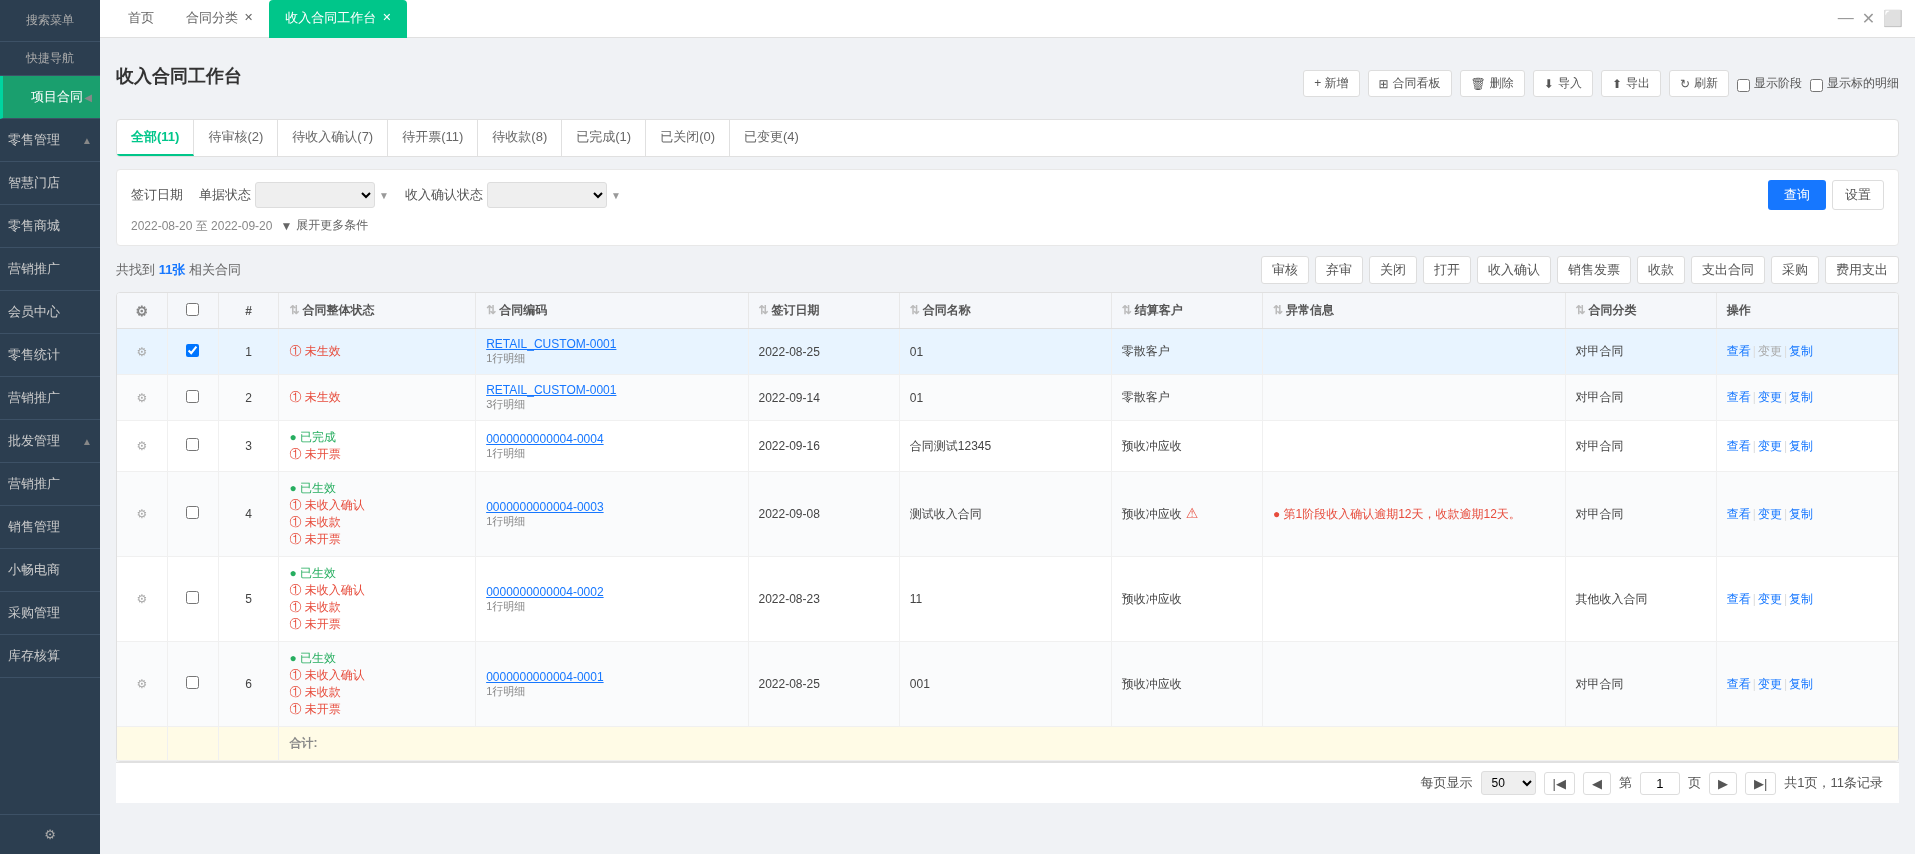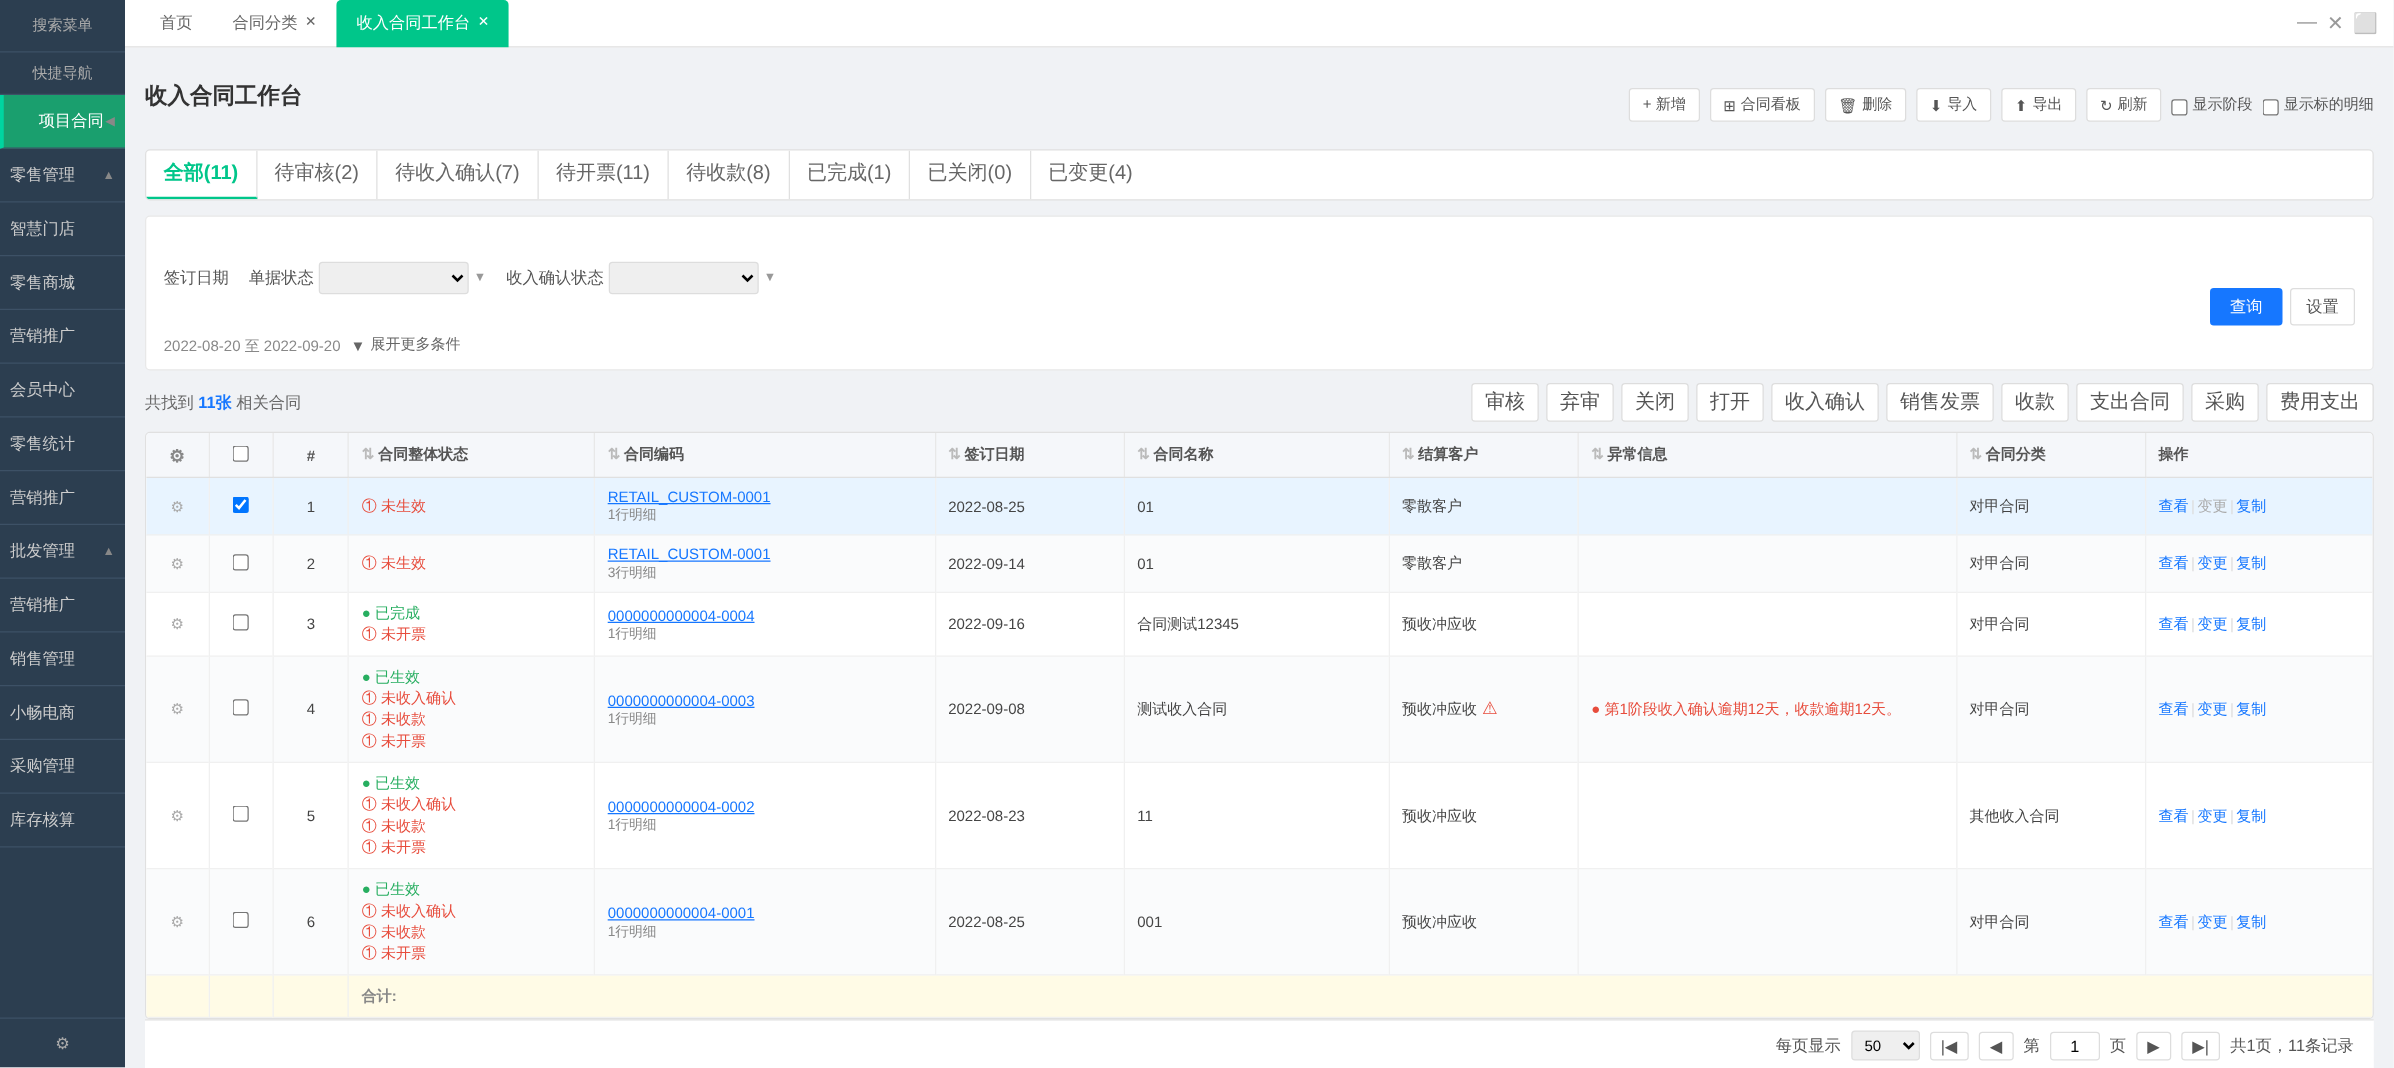--- a/index.html
+++ b/index.html
@@ -30,43 +30,43 @@
     
     .page-title { font-size: 18px; font-weight: bold; color: #333; margin-bottom: 12px; }
 
     
     .toolbar { display: flex; align-items: center; gap: 8px; margin-bottom: 12px; flex-wrap: wrap; margin-top: 16px; }
     .toolbar-btn { display: flex; align-items: center; gap: 4px; padding: 4px 10px; font-size: 12px; color: #555; cursor: pointer; border: 1px solid #ddd; border-radius: 3px; background: #fff; }
     .toolbar-checkbox { display: flex; align-items: flex-end; gap: 4px; font-size: 12px; color: #555; cursor: pointer; }
 
     
     .status-tabs { display: flex; gap: 0; background: #fff; border-radius: 4px; margin-bottom: 12px; border: 1px solid #e0e0e0; overflow: hidden; }
-    .status-tab { padding: 8px 14px; font-size: 16px; color: #666; cursor: pointer; border-right: 1px solid #e0e0e0; }
+    .status-tab { padding: 8px 14px; font-size: 13px; color: #666; cursor: pointer; border-right: 1px solid #e0e0e0; }
     .status-tab:last-child { border-right: none; }
     .status-tab.active { color: #00c68a; border-bottom: 2px solid #00c68a; font-weight: bold; }
 
     
     .filter-bar { background: #fff; padding: 10px 14px; border-radius: 4px; margin-bottom: 10px; border: 1px solid #e8e8e8; }
     .filter-row { display: flex; align-items: center; gap: 16px; flex-wrap: wrap; margin-bottom: 6px; }
     .filter-label { font-size: 13px; color: #555; }
     .filter-date-btns { display: flex; gap: 4px; }
     .filter-date-btn { padding: 2px 8px; font-size: 12px; color: #555; cursor: pointer; border: 1px solid #ddd; border-radius: 3px; background: #fff; }
     .filter-date-btn.active { background: #00c68a; color: #fff; border-color: #00c68a; }
     .filter-date-range { font-size: 12px; color: #888; margin-top: 2px; }
     .filter-select { display: flex; align-items: center; gap: 4px; }
     .filter-select select { padding: 4px 8px; font-size: 12px; border: 1px solid #ddd; border-radius: 3px; min-width: 120px; }
     .filter-expand { font-size: 12px; color: #666; cursor: pointer; display: flex; align-items: center; gap: 4px; }
-    .filter-actions { margin-left: auto; display: flex; gap: 6px; margin-top: 47px; }
+    .filter-actions { margin-left: auto; display: flex; gap: 6px; }
     .btn-query { background: #1677ff; color: #fff; border: none; padding: 5px 16px; border-radius: 3px; font-size: 13px; cursor: pointer; }
     .btn-settings { background: #fff; color: #555; border: 1px solid #ddd; padding: 5px 12px; border-radius: 3px; font-size: 13px; cursor: pointer; }
 
     
     .result-bar { display: flex; align-items: center; gap: 8px; margin-bottom: 8px; font-size: 13px; color: #666; }
     .result-actions { margin-left: auto; display: flex; gap: 6px; flex-wrap: wrap; }
-    .action-btn { display: flex; align-items: center; gap: 3px; padding: 4px 10px; font-size: 16px; color: #555; cursor: pointer; border: 1px solid #ddd; border-radius: 3px; background: #fff; }
+    .action-btn { display: flex; align-items: center; gap: 3px; padding: 4px 10px; font-size: 13px; color: #555; cursor: pointer; border: 1px solid #ddd; border-radius: 3px; background: #fff; }
 
     
     .table-wrap { background: #fff; border-radius: 4px; border: 1px solid #e0e0e0; overflow: auto; }
     table { width: 100%; border-collapse: collapse; font-size: 12px; }
     thead tr { background: #f5f7fa; }
     thead th { padding: 9px 10px; text-align: left; font-weight: 600; color: #555; border-bottom: 1px solid #e0e0e0; border-right: 1px solid #e8e8e8; white-space: nowrap; }
     thead th:last-child { border-right: none; }
     tbody tr { border-bottom: 1px solid #f0f0f0; }
     tbody tr:nth-child(odd) { background: #fff; }
     tbody tr:nth-child(even) { background: #fafbfc; }

